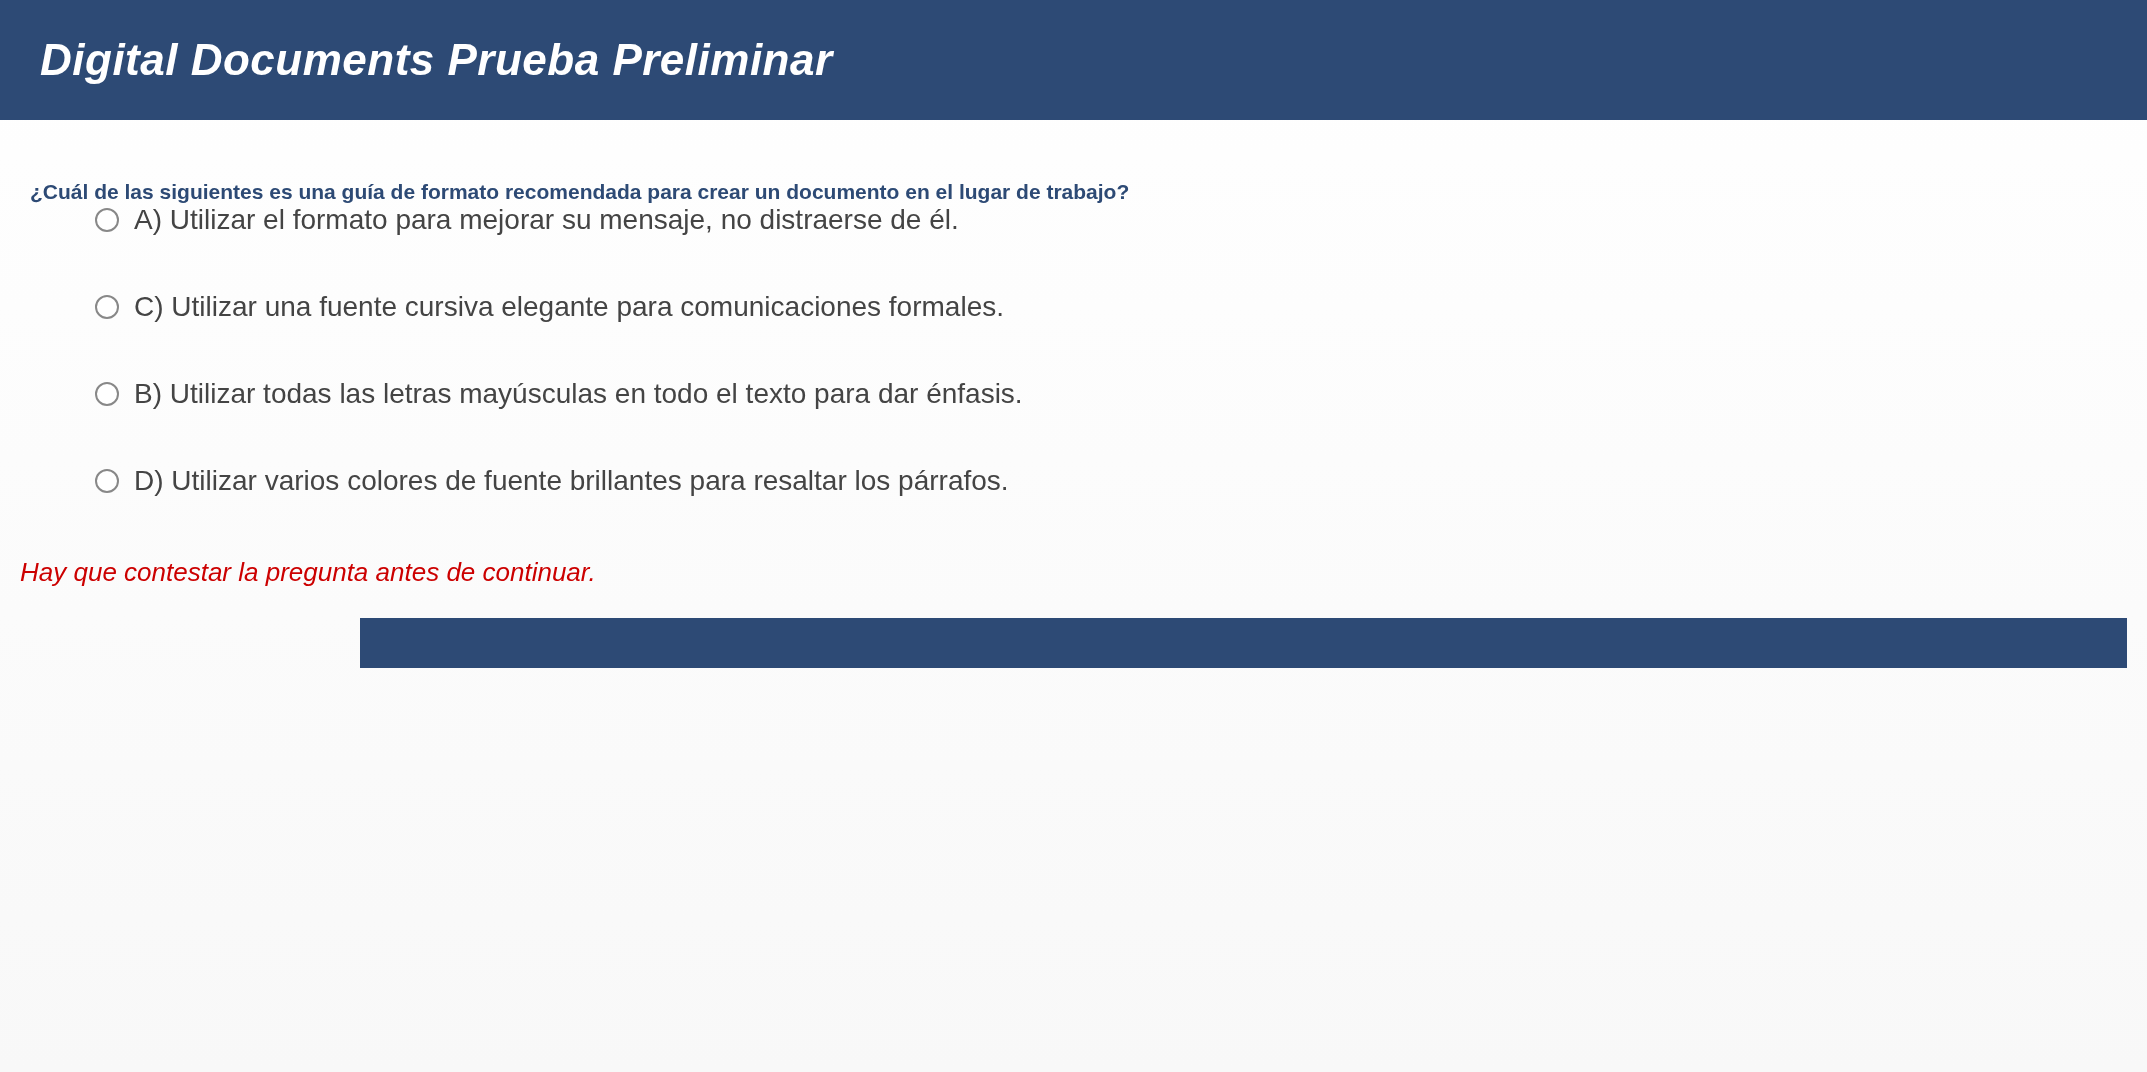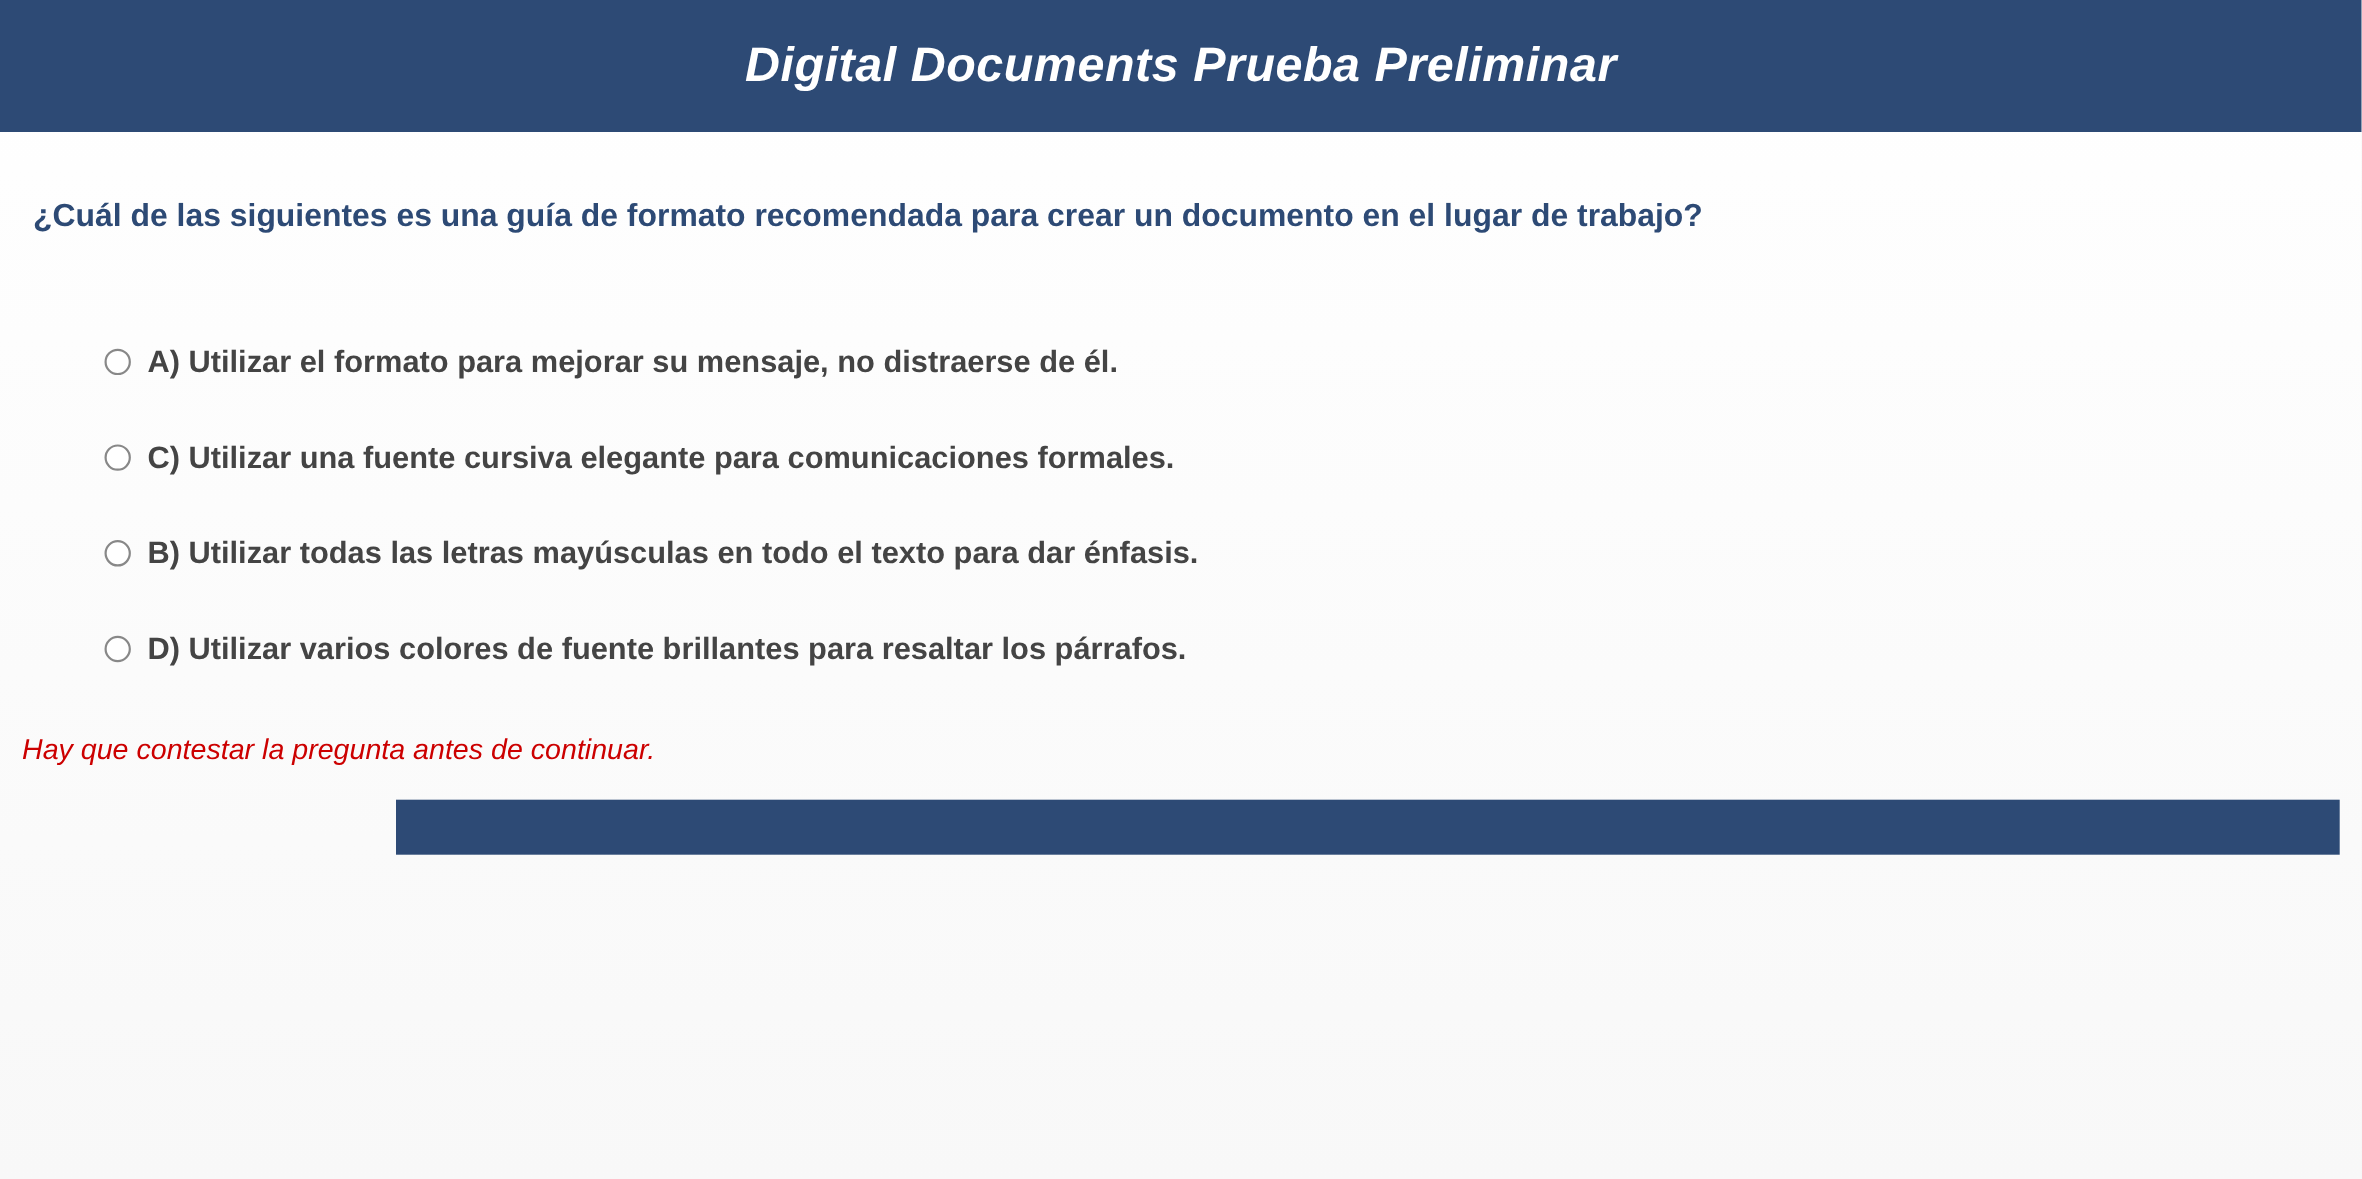--- a/index.html
+++ b/index.html
@@ -16,34 +16,32 @@
     }
     .page-container {
       width: 100%;
       height: 100%;
       background: linear-gradient(to bottom, #ffffff 0%, #f8f8f8 100%);
     }
     .header-bar {
       background: #2d4a75;
       color: #ffffff;
       padding: 35px 40px;
-      text-align: center;
       font-size: 44px;
       font-weight: bold;
       font-style: italic;
       letter-spacing: 0.5px;
     }
     .content-area {
       padding: 60px 20px 20px 20px;
     }
     .question-text {
       color: #2d4a75;
-      font-size: 29px;
+      font-size: 21px;
       font-weight: bold;
-      margin-bottom: 100px;
       padding-left: 10px;
     }
     .options-container {
       padding-left: 75px;
     }
     .option-row {
       display: flex;
       align-items: center;
       margin-bottom: 55px;
     }
@@ -53,21 +51,20 @@
       border: 2px solid #888888;
       border-radius: 50%;
       margin-right: 15px;
       flex-shrink: 0;
       cursor: pointer;
       background: #ffffff;
     }
     .option-text {
       color: #444444;
       font-size: 28px;
-      font-weight: bold;
     }
     .warning-message {
       color: #cc0000;
       font-size: 26px;
       text-align: left;
       padding-right: 60px;
       margin-top: 60px;
       font-style: italic;
     }
     .bottom-bar {

